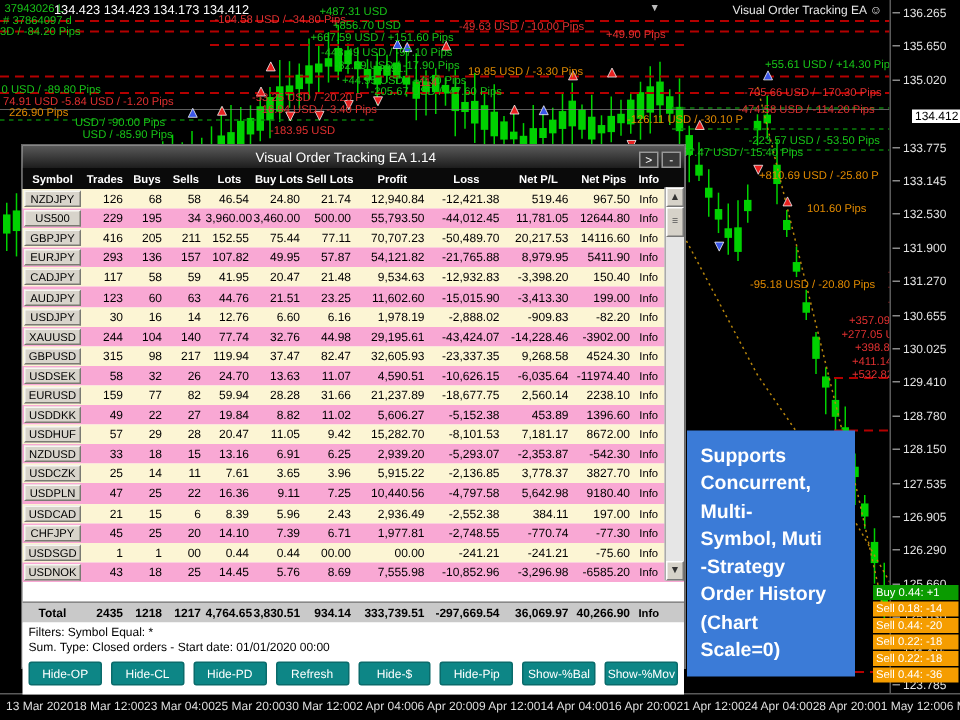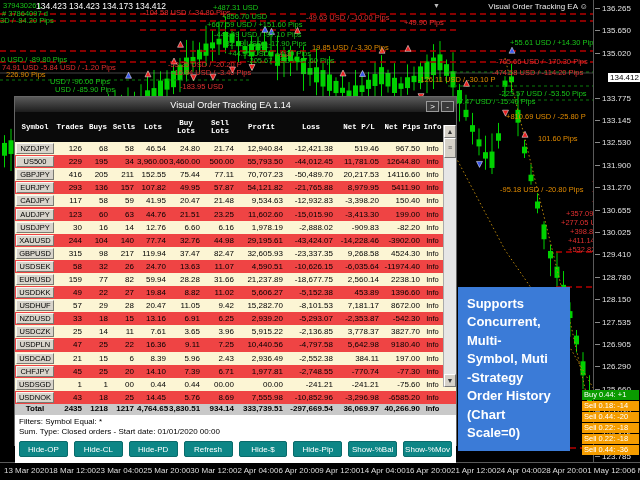--- a/index.html
+++ b/index.html
@@ -34,25 +34,25 @@
   
   .panel{position:absolute;left:14px;top:96px;width:443px;height:350px;background:#fff;
          border:1px solid #666;z-index:10;box-sizing:border-box;}
   .pt{height:15px;background:linear-gradient(#5a5a5a,#1d1d1d);display:flex;align-items:flex-end;
       color:#fff;font-size:9px;padding-left:20px;}
   .ptt{flex:1;text-align:center;line-height:13px;}
   .pbtn{width:13px;height:11px;background:#3a3a3a;border:1px solid #999;color:#fff;font-size:8px;
         line-height:9px;text-align:center;margin-right:2px;cursor:pointer;box-sizing:border-box;}
   .tablewrap{position:relative;height:289px;}
   .thead{display:grid;grid-template-columns:40px 30px 26px 26px 32px 34px 34px 49px 50px 46px 41px 19px;
-         height:30px;background:#0a0a0a;color:#fff;font-size:7.5px;font-weight:bold;
-         align-items:center;text-align:center;padding-right:13px;font-family:Liberation Mono, monospace;}
+         height:14px;background:#0a0a0a;color:#fff;font-size:7.5px;font-weight:bold;
+         align-items:center;text-align:center;padding-right:13px;}
   .trow{display:grid;grid-template-columns:40px 30px 26px 26px 32px 34px 34px 49px 50px 46px 41px 19px;
         height:13.1px;font-size:8px;align-items:center;background:#fcf5d4;color:#000;}
-  .trow.alt{background:#ef4444;}
+  .trow.alt{background:#f9a8d4;}
   .cell{text-align:right;padding-right:3px;overflow:hidden;white-space:nowrap;}
   .cell.c0,.cell.c11{text-align:center;padding:0;}
   .cell.c11{font-size:7.5px;}
   .sym{display:block;margin:1px 1px;background:#d8d4cb;border:1px solid;
        border-color:#f7f7f2 #7a7a72 #7a7a72 #f7f7f2;font-size:7.5px;line-height:9px;cursor:pointer;}
   .trow.totalr{background:#c9c9c9;font-weight:bold;height:14px;padding-right:13px;
                border-top:1px solid #888;box-sizing:border-box;}
   .sbar{position:absolute;right:0;top:13px;width:13px;height:262px;background:#e6e6e6;
         border-left:1px solid #aaa;box-sizing:border-box;}
   .sbtn{height:13px;background:#d6d2c9;border:1px solid;border-color:#fff #777 #777 #fff;

